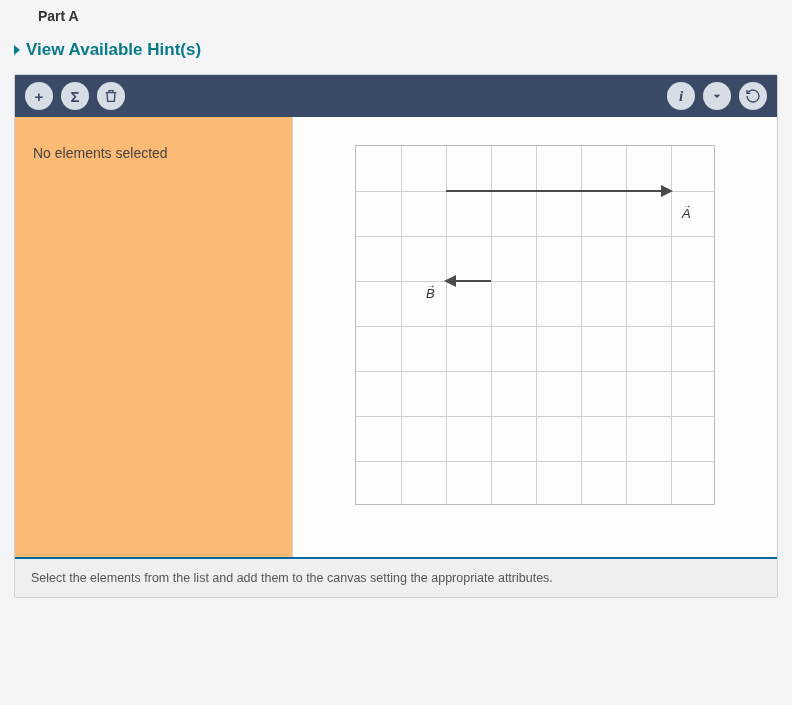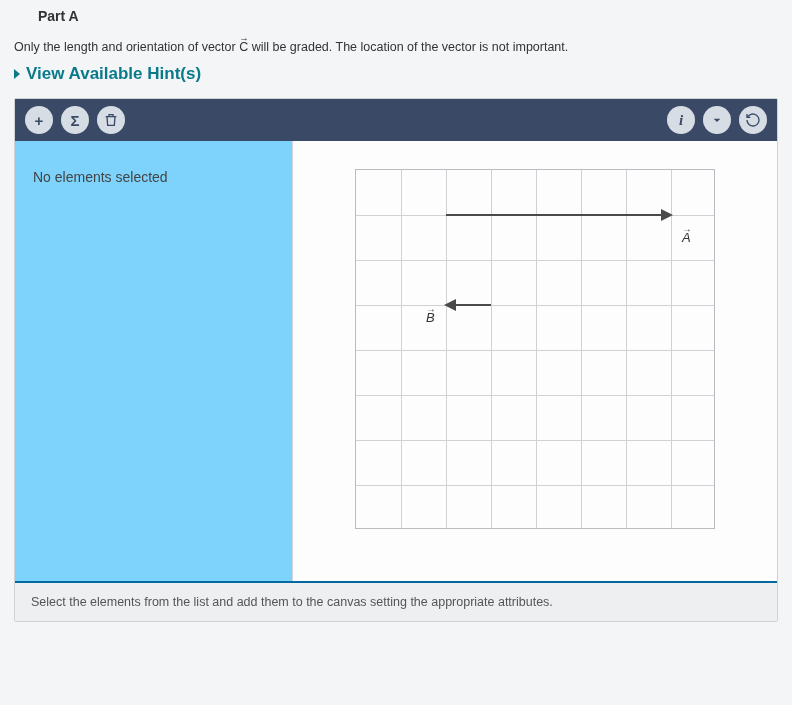--- a/index.html
+++ b/index.html
@@ -72,21 +72,21 @@
     cursor: pointer;
     font-weight: bold;
   }
   .tb-btn svg { width: 16px; height: 16px; }
   .work-area {
     display: flex;
     min-height: 440px;
   }
   .side-panel {
     width: 278px;
-    background: #7dd3fc;
+    background: #fdba74;
     border-right: 1px solid #d2d5d8;
     padding: 28px 18px;
     font-size: 14px;
     color: #444;
   }
   .canvas-panel {
     flex: 1;
     background: #fdfdfd;
     position: relative;
     padding: 28px 26px;
@@ -177,25 +177,20 @@
 </head>
 <body>
 
 <div class="part-header">
   <span>Part A</span>
 </div>
 
 <div class="content-area">
 
 
-  <div class="sub-line">
-    <span>Only the length and orientation of vector </span>
-    <span class="vecover">C</span>
-    <span> will be graded. The location of the vector is not important.</span>
-  </div>
 
   <div class="hints-link">
     <span class="tri"></span>
     <span>View Available Hint(s)</span>
   </div>
 
   <div class="tool-frame">
 
     <div class="toolbar">
       <div class="tb-left">

